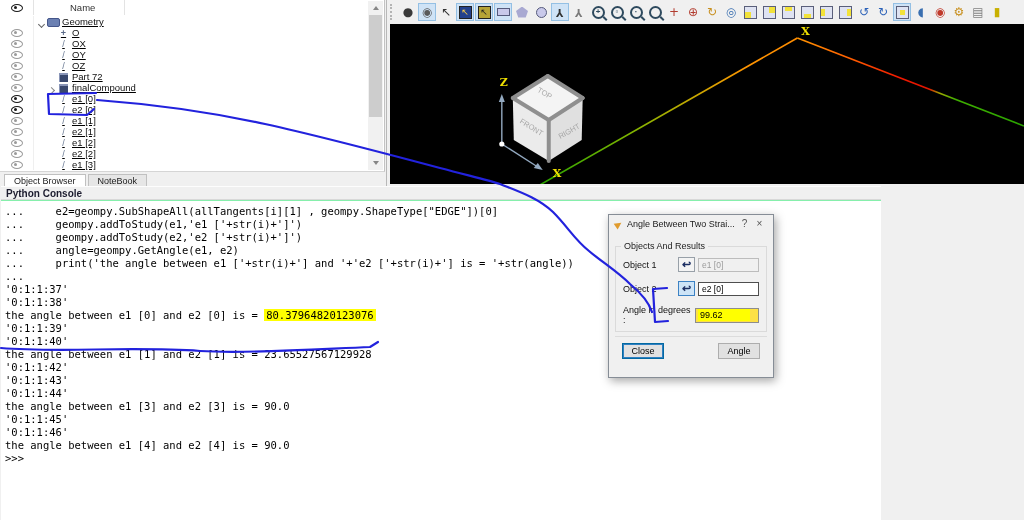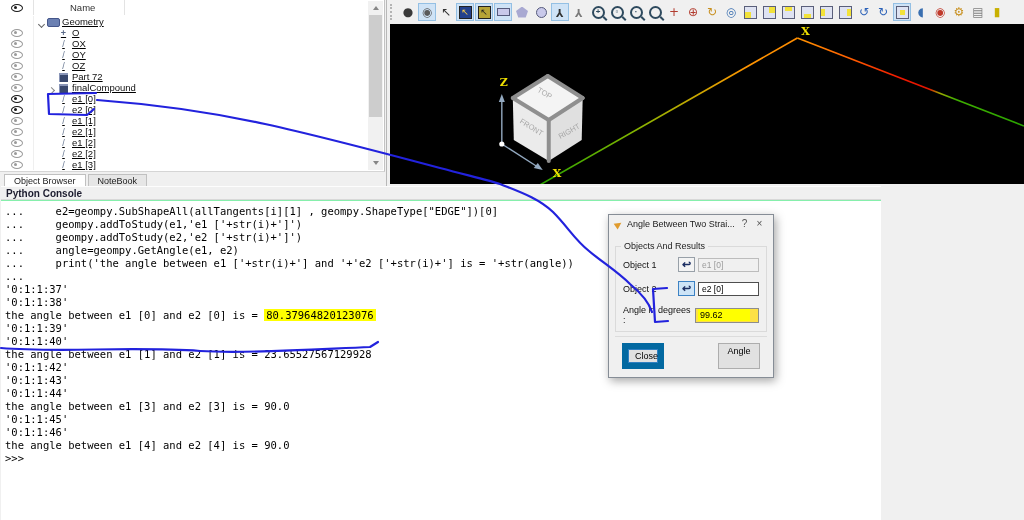--- a/index.html
+++ b/index.html
@@ -102,21 +102,21 @@
   .sel-btn.active{background:#cde4f7;border-color:#3c82c4;}
   .ofield{flex:1;height:14px;border:1px solid #bcbcbc;background:#f0f0f0;color:#9b9b9b;font-size:8.5px;padding:0 3px;display:flex;align-items:center;box-sizing:border-box;}
   .ofield.focus{background:#fff;border-color:#4e4e4e;color:#000;}
   .arow{display:flex;align-items:center;margin-bottom:4px;}
   .alabel{width:72px;min-width:72px;color:#111;}
   .afield{flex:1;height:15px;border:1px solid #8d8d8d;background:#fde047;display:flex;align-items:center;padding-left:2px;box-sizing:border-box;font-size:9px;color:#000;}
   .angle-val{background:#ffff00;padding:1px 27px 1px 2px;}
   .dlg-sep{border-top:1px solid #dcdcdc;margin:4px 6px 6px;}
   .dlg-buttons{display:flex;justify-content:space-between;padding:0 13px;}
   .btn{font-size:9px;padding:2px 0;width:42px;text-align:center;background:#e1e1e1;border:1px solid #adadad;box-sizing:border-box;}
-  .btn.default{border:6px solid #0369a1;box-shadow:inset 0 0 0 1px #2f7fc1;text-align:right;}
+  .btn.default{border:1px solid #0369a1;box-shadow:inset 0 0 0 1px #2f7fc1;}
 
   
   #annotation{position:absolute;left:0;top:0;width:1024px;height:520px;z-index:50;pointer-events:none;}
 </style>
 </head>
 <body>
 
 <div id="root">
 
   <div id="browser-panel">

